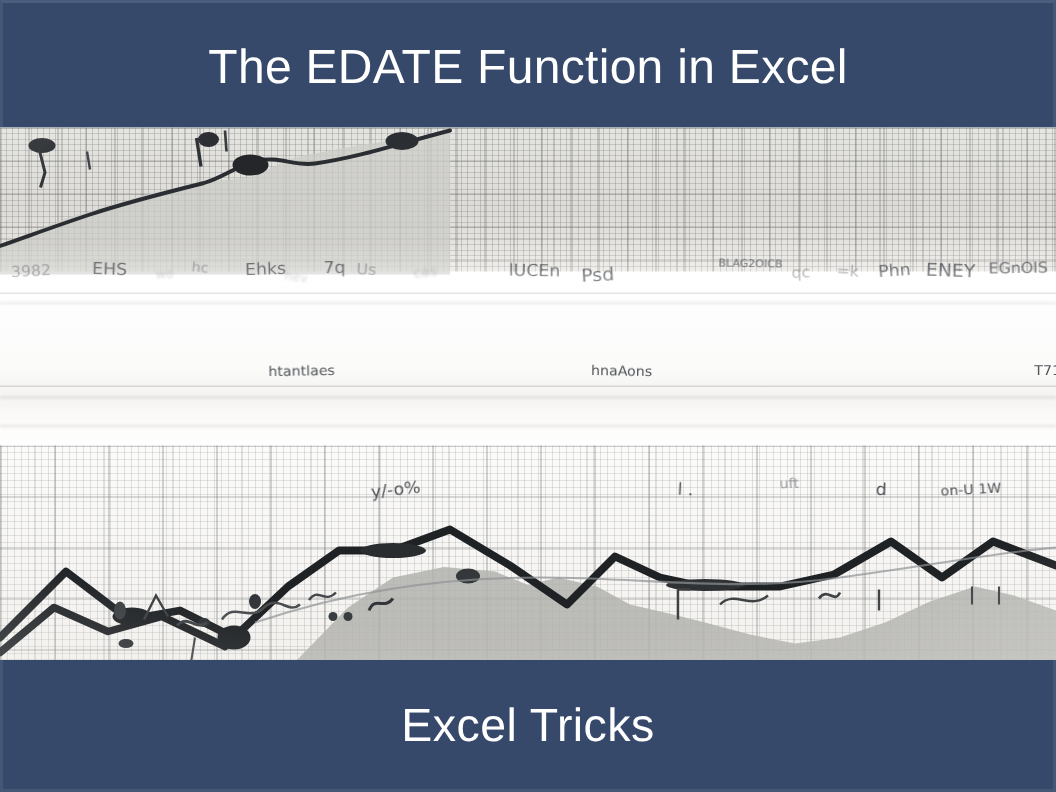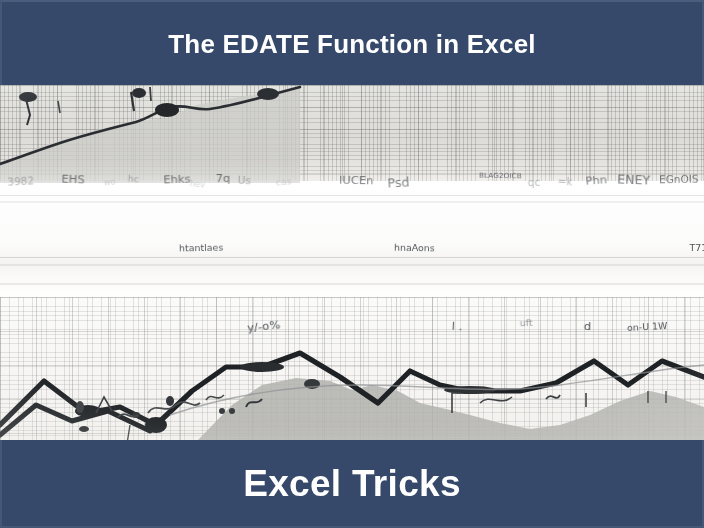--- a/index.html
+++ b/index.html
@@ -44,32 +44,32 @@
     border-bottom: 2px solid #42periodic;
   }
   #footer-band {
     border-bottom: 2px solid #445876;
     border-left: 2px solid #445876;
     border-right: 2px solid #445876;
   }
 
   #page-title {
     color: #ffffff;
-    font-size: 26px;
-    font-weight: 700;
+    font-size: 32px;
+    font-weight: 400;
     letter-spacing: 0.2px;
     line-height: 1;
     text-align: center;
     white-space: nowrap;
     font-family: "Liberation Sans", sans-serif;
   }
   #footer-title {
     color: #ffffff;
-    font-size: 37px;
-    font-weight: 700;
+    font-size: 31px;
+    font-weight: 400;
     letter-spacing: 0.3px;
     line-height: 1;
     text-align: center;
     white-space: nowrap;
     font-family: "Liberation Sans", sans-serif;
   }
 
   
   #artwork {
     position: absolute;

